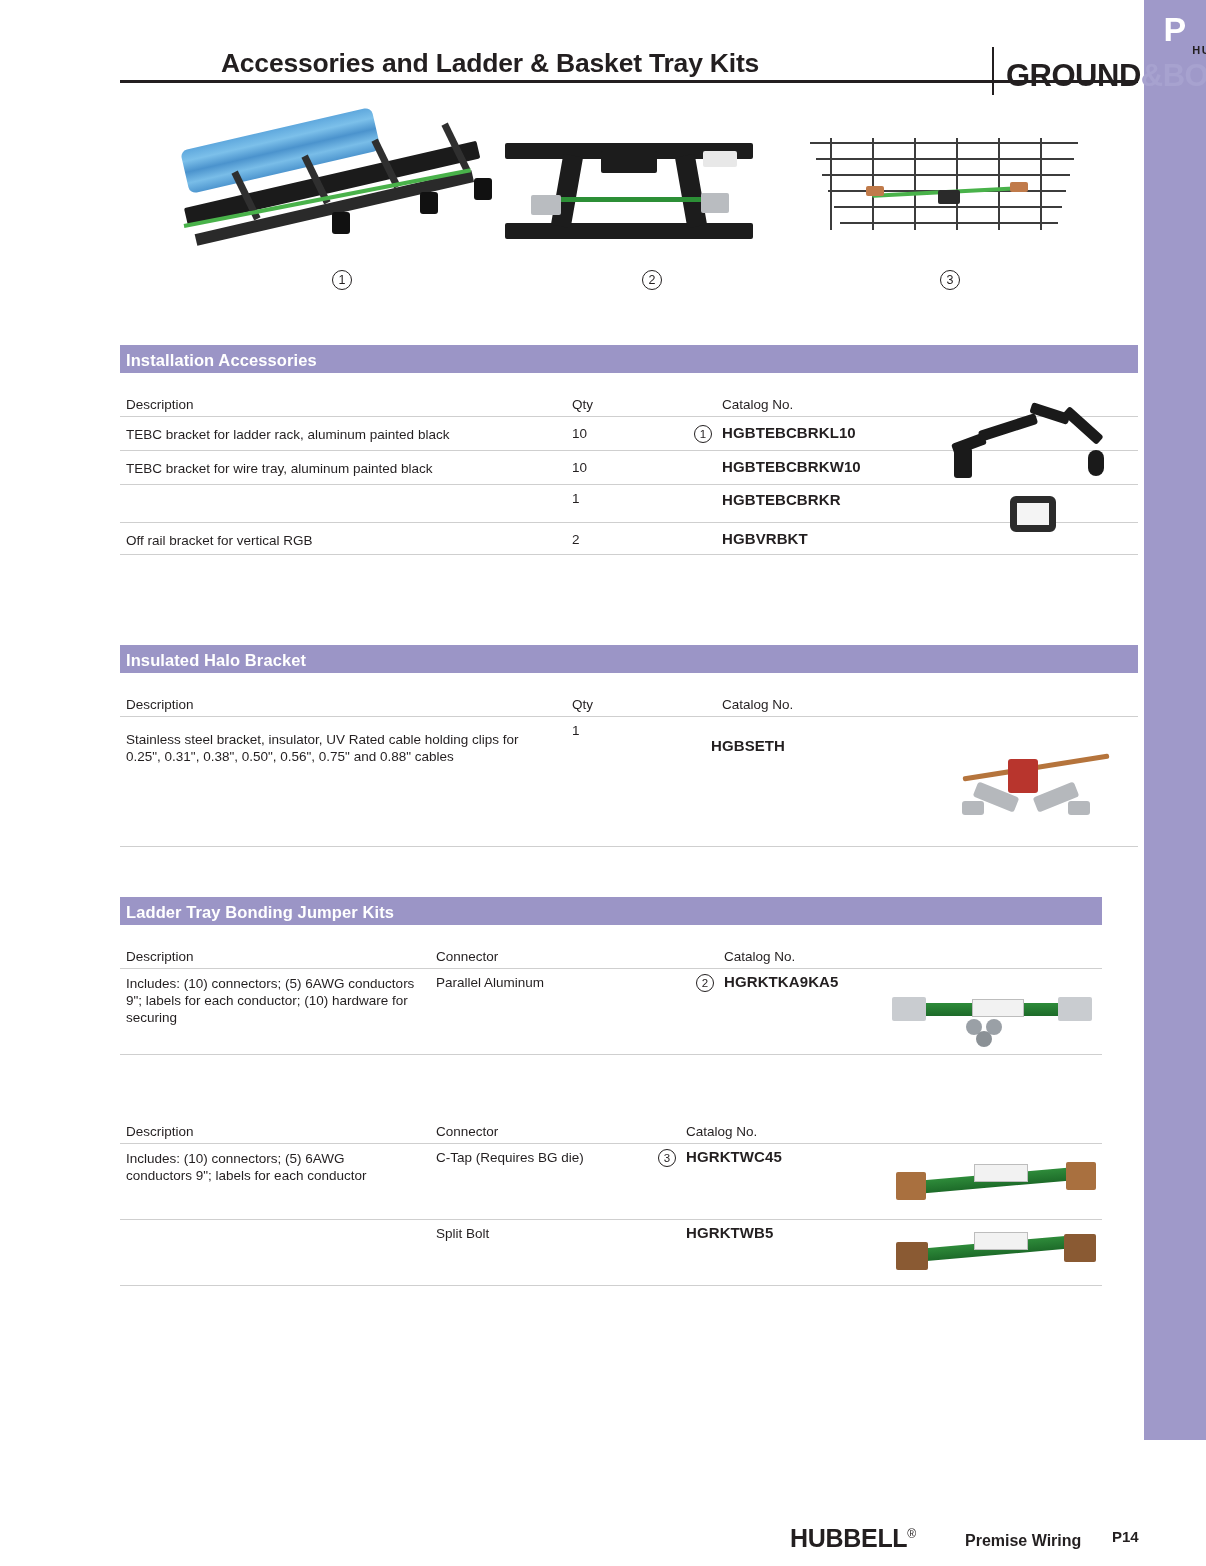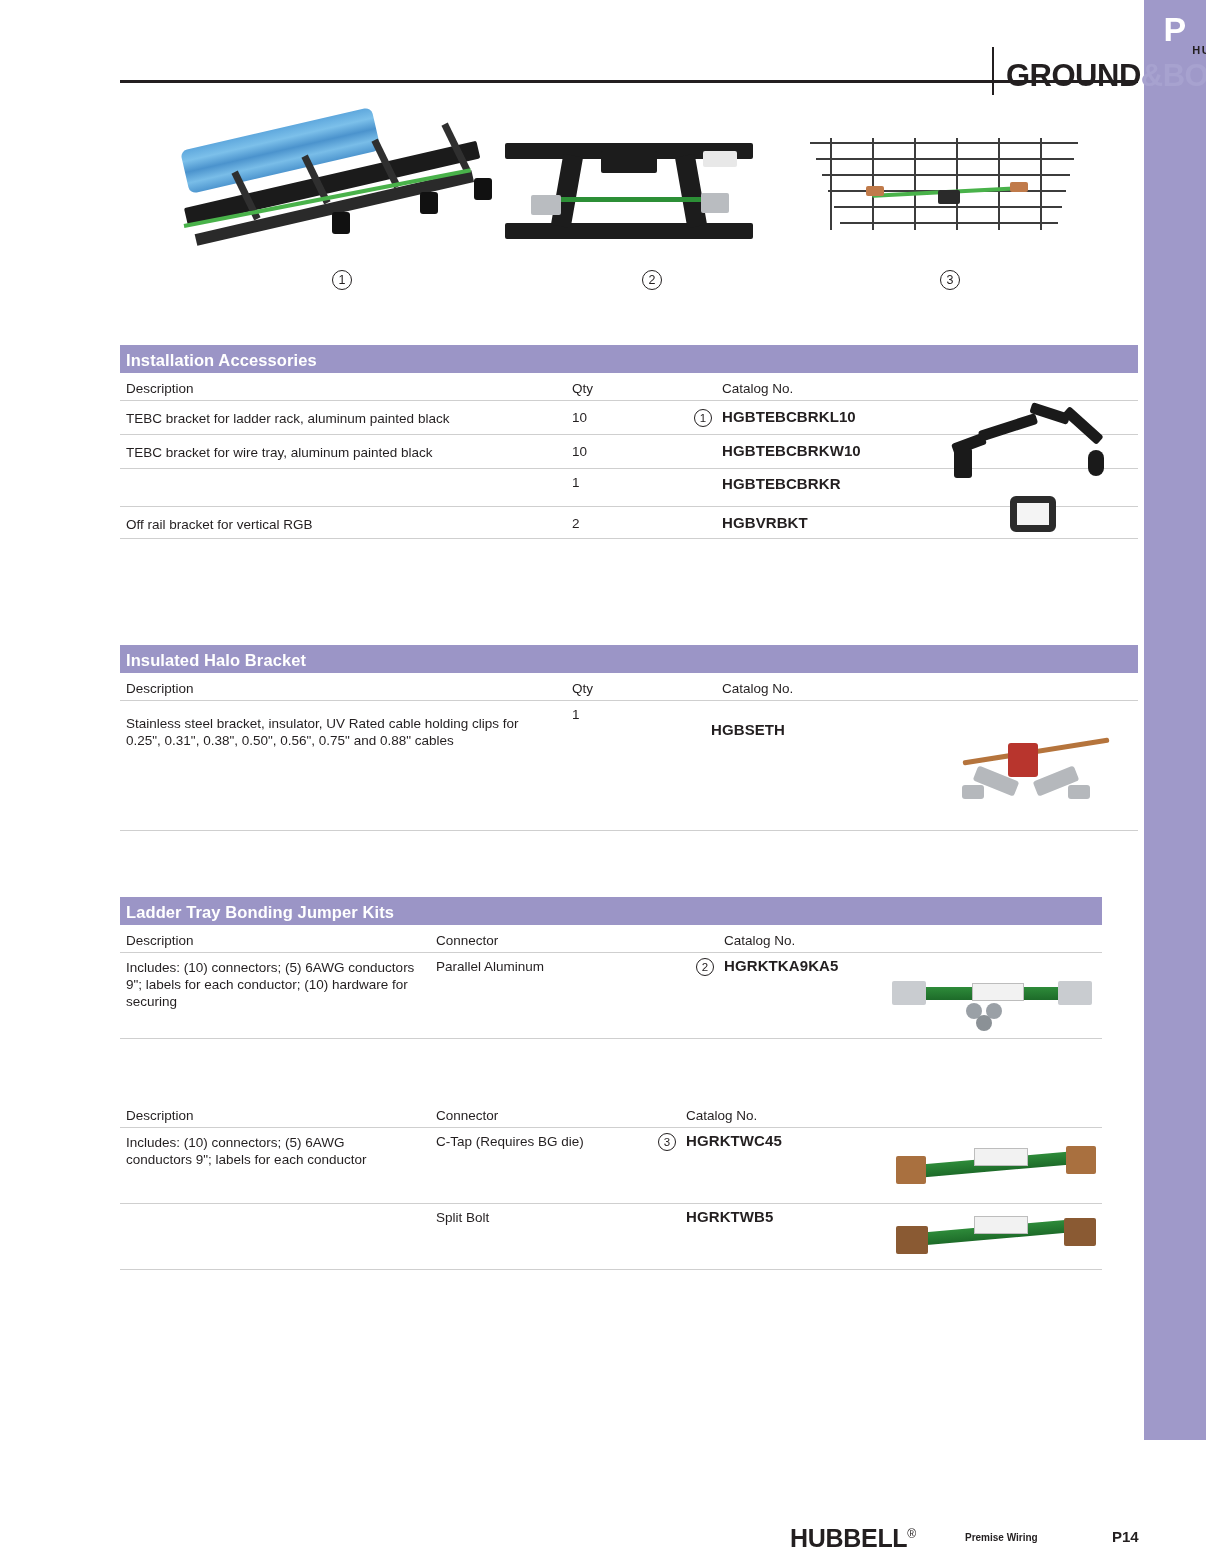--- a/index.html
+++ b/index.html
@@ -175,20 +175,21 @@
     padding: 6px 0 6px 6px;
     letter-spacing: 0.1px;
     height: 28px;
   }
   .col-head {
     position: relative;
     height: 28px;
     border-bottom: 1px solid #cfcfcf;
     font-size: 13.5px;
     color: #231f20;
+    margin-top: 16px;
   }
   .col-head span { position: absolute; top: 8px; }
   .row {
     position: relative;
     border-bottom: 1px solid #cfcfcf;
     font-size: 13.5px;
     color: #231f20;
   }
   .row .desc { position: absolute; left: 6px; top: 9px; line-height: 17px; }
   .row .qty  { position: absolute; top: 9px; }
@@ -247,39 +248,40 @@
     left: 790px; top: 1524px;
     font-size: 25px;
     font-weight: bold;
     letter-spacing: -0.3px;
     color: #231f20;
   }
   .footer-reg { font-size: 12px; vertical-align: super; font-weight: normal; }
   .footer-sub {
     position: absolute;
     left: 965px; top: 1532px;
-    font-size: 10px;
+    font-size: 16px;
     font-weight: bold;
     color: #231f20;
   }
   .footer-page {
     position: absolute;
     left: 1112px; top: 1528px;
     font-size: 15px;
     font-weight: bold;
     color: #231f20;
   }
 </style>
 </head>
 <body>
 
 <div class="side-tab"></div>
 <div class="side-tab-letter">P</div>
 
 <div class="page-head">
+  <div class="page-title">Accessories and Ladder &amp; Basket Tray Kits</div>
   <div class="head-divider"></div>
   <div class="logo-box">
     <div class="logo-hubbell">HUBBELL</div>
     <div class="logo-main">
       <span class="ground">GROUND</span><span class="amp">&amp;</span><span class="bond">BOND</span>
     </div>
   </div>
 </div>
 <div class="head-rule"></div>
 

